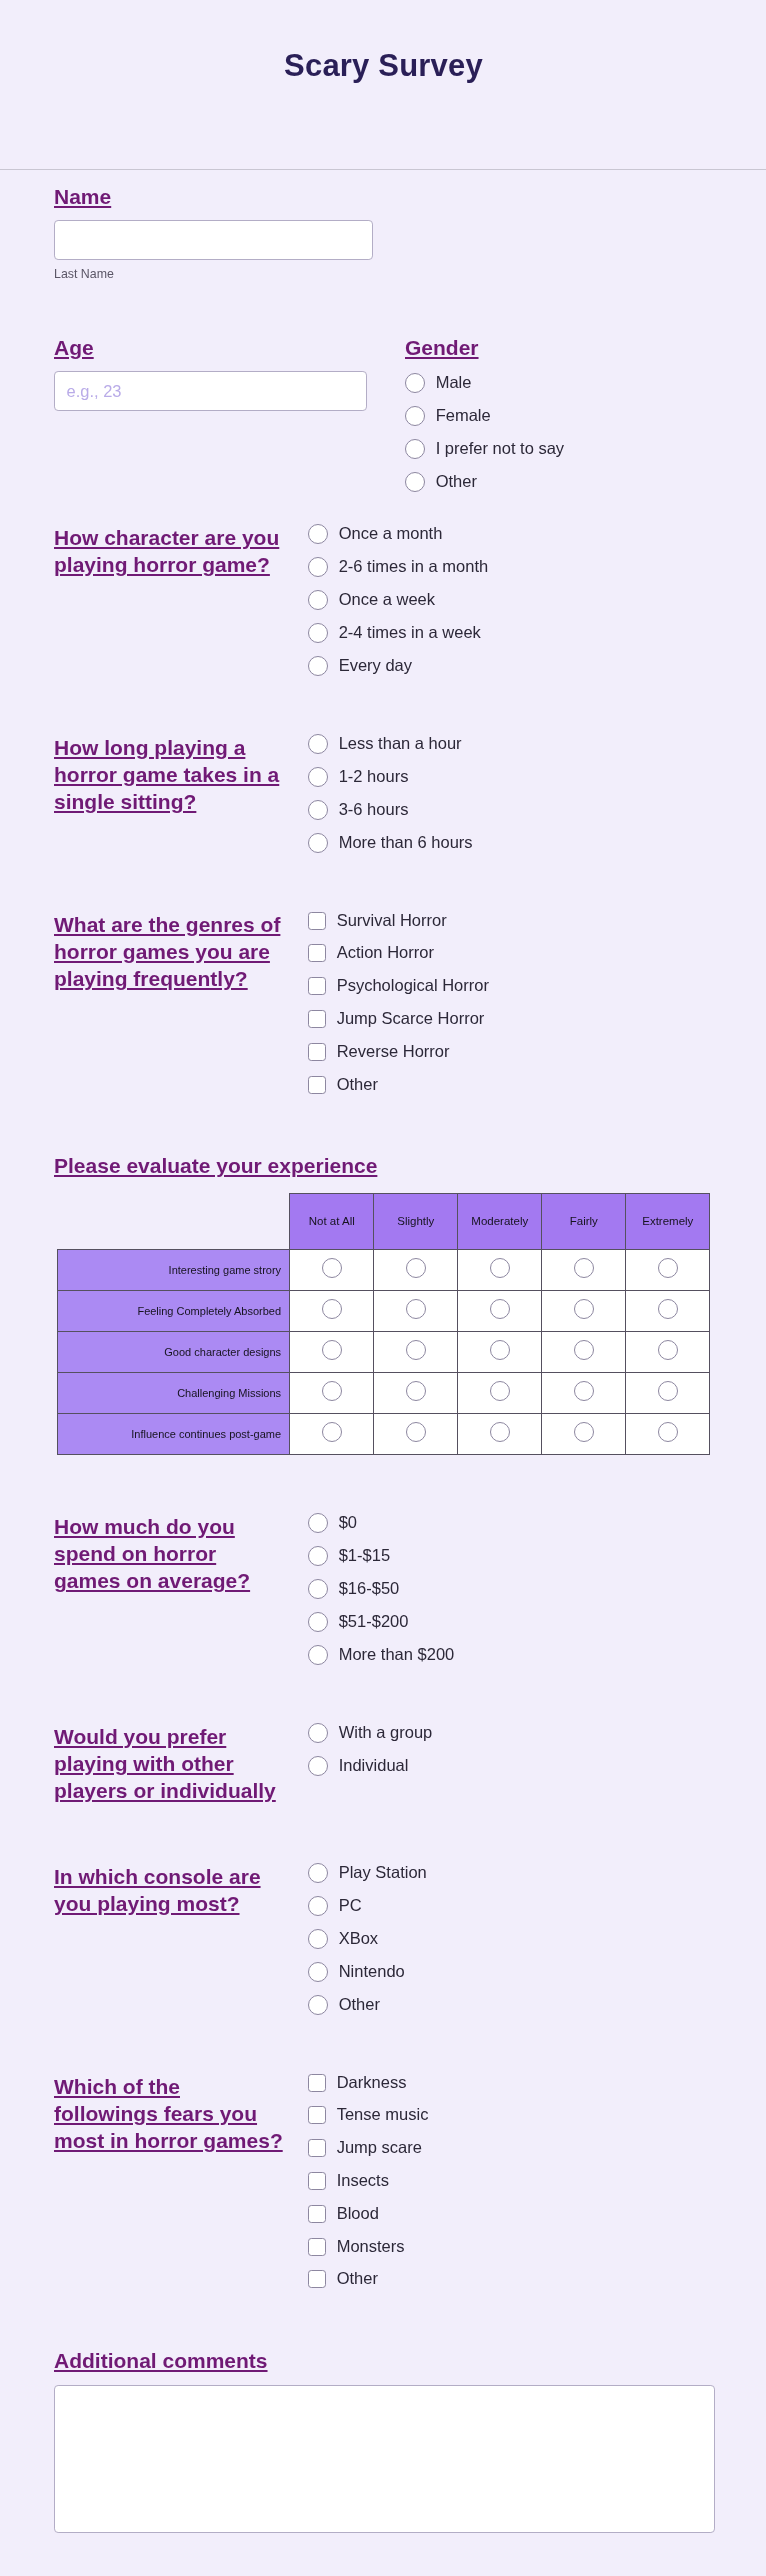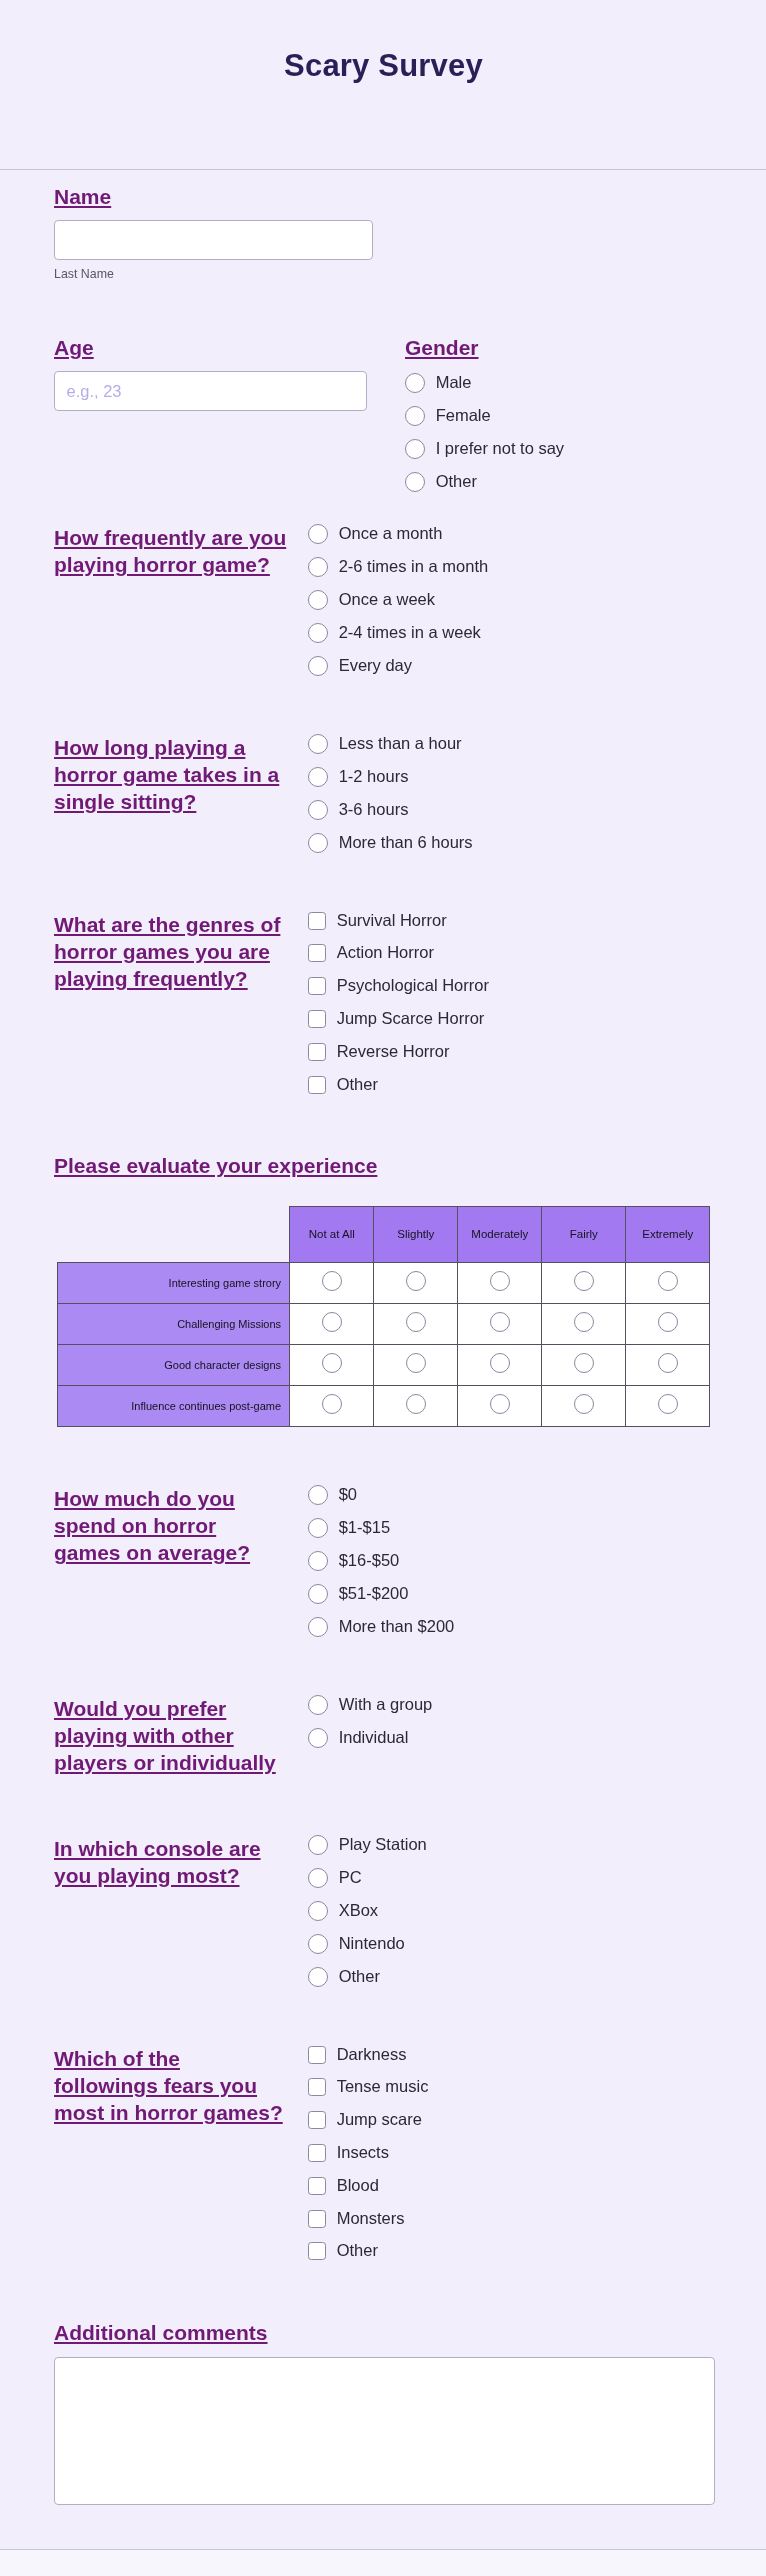--- a/index.html
+++ b/index.html
@@ -36,21 +36,21 @@
 
   .options { display:flex; flex-direction:column; gap:13px; }
   .opt { display:flex; align-items:center; gap:10.7px; cursor:pointer; }
   .opt-label { font-size:16.5px; color:#2c2838; line-height:1.2; }
 
   .radio { width:20px; height:20px; flex:0 0 20px; border:1.6px solid #8d87a0; border-radius:50%; background:#ffffff; display:inline-block; }
   .checkbox { width:18px; height:18px; flex:0 0 18px; border:1.6px solid #8d87a0; border-radius:3.3px; background:#ffffff; display:inline-block; }
 
   
   .matrix-section { margin-bottom:58px; }
-  .matrix-section .q-label { margin-bottom:26px; }
+  .matrix-section .q-label { margin-bottom:13px; }
   table.matrix { border-collapse:collapse; table-layout:fixed; margin-left:3.3px; }
   .matrix th, .matrix td { border:0.8px solid #55505f; }
   .matrix th.corner { border:none; background:transparent; width:232px; }
   .matrix thead th.mh { background:#a379f1; width:84px; height:56px; font-size:11.5px; font-weight:500; color:#16131f; padding:0 3.3px; text-align:center; }
   .matrix tbody th.rl { background:#ab8af3; height:41px; font-size:11px; font-weight:400; color:#16131f; text-align:right; padding:0 8.2px; }
   .matrix td.mc { background:#ffffff; height:41px; text-align:center; vertical-align:middle; cursor:pointer; }
 
   
   .comments-section { margin-bottom:41px; }
   .comments-section textarea { width:661px; height:148px; margin-top:10px; border:0.8px solid #b3adc6; border-radius:4.1px;
@@ -104,21 +104,21 @@
             </div>
           <div class="opt">
               <span class="radio"></span>
               <span class="opt-label">Other</span>
             </div>
         </div>
       </div>
     </section>
 
     <section class="q-row">
-      <div class="q-label">How frequently are you playing horror game?</div>
+      <div class="q-label">How character are you playing horror game?</div>
       <div class="options">
         <div class="opt">
             <span class="radio"></span>
             <span class="opt-label">Once a month</span>
           </div>
         <div class="opt">
             <span class="radio"></span>
             <span class="opt-label">2-6 times in a month</span>
           </div>
         <div class="opt">
@@ -204,29 +204,37 @@
         <tbody>
           <tr>
             <th class="rl">Interesting game strory</th>
             <td class="mc"><span class="radio"></span></td>
             <td class="mc"><span class="radio"></span></td>
             <td class="mc"><span class="radio"></span></td>
             <td class="mc"><span class="radio"></span></td>
             <td class="mc"><span class="radio"></span></td>
           </tr>
           <tr>
+            <th class="rl">Feeling Completely Absorbed</th>
+            <td class="mc"><span class="radio"></span></td>
+            <td class="mc"><span class="radio"></span></td>
+            <td class="mc"><span class="radio"></span></td>
+            <td class="mc"><span class="radio"></span></td>
+            <td class="mc"><span class="radio"></span></td>
+          </tr>
+          <tr>
+            <th class="rl">Good character designs</th>
+            <td class="mc"><span class="radio"></span></td>
+            <td class="mc"><span class="radio"></span></td>
+            <td class="mc"><span class="radio"></span></td>
+            <td class="mc"><span class="radio"></span></td>
+            <td class="mc"><span class="radio"></span></td>
+          </tr>
+          <tr>
             <th class="rl">Challenging Missions</th>
-            <td class="mc"><span class="radio"></span></td>
-            <td class="mc"><span class="radio"></span></td>
-            <td class="mc"><span class="radio"></span></td>
-            <td class="mc"><span class="radio"></span></td>
-            <td class="mc"><span class="radio"></span></td>
-          </tr>
-          <tr>
-            <th class="rl">Good character designs</th>
             <td class="mc"><span class="radio"></span></td>
             <td class="mc"><span class="radio"></span></td>
             <td class="mc"><span class="radio"></span></td>
             <td class="mc"><span class="radio"></span></td>
             <td class="mc"><span class="radio"></span></td>
           </tr>
           <tr>
             <th class="rl">Influence continues post-game</th>
             <td class="mc"><span class="radio"></span></td>
             <td class="mc"><span class="radio"></span></td>

